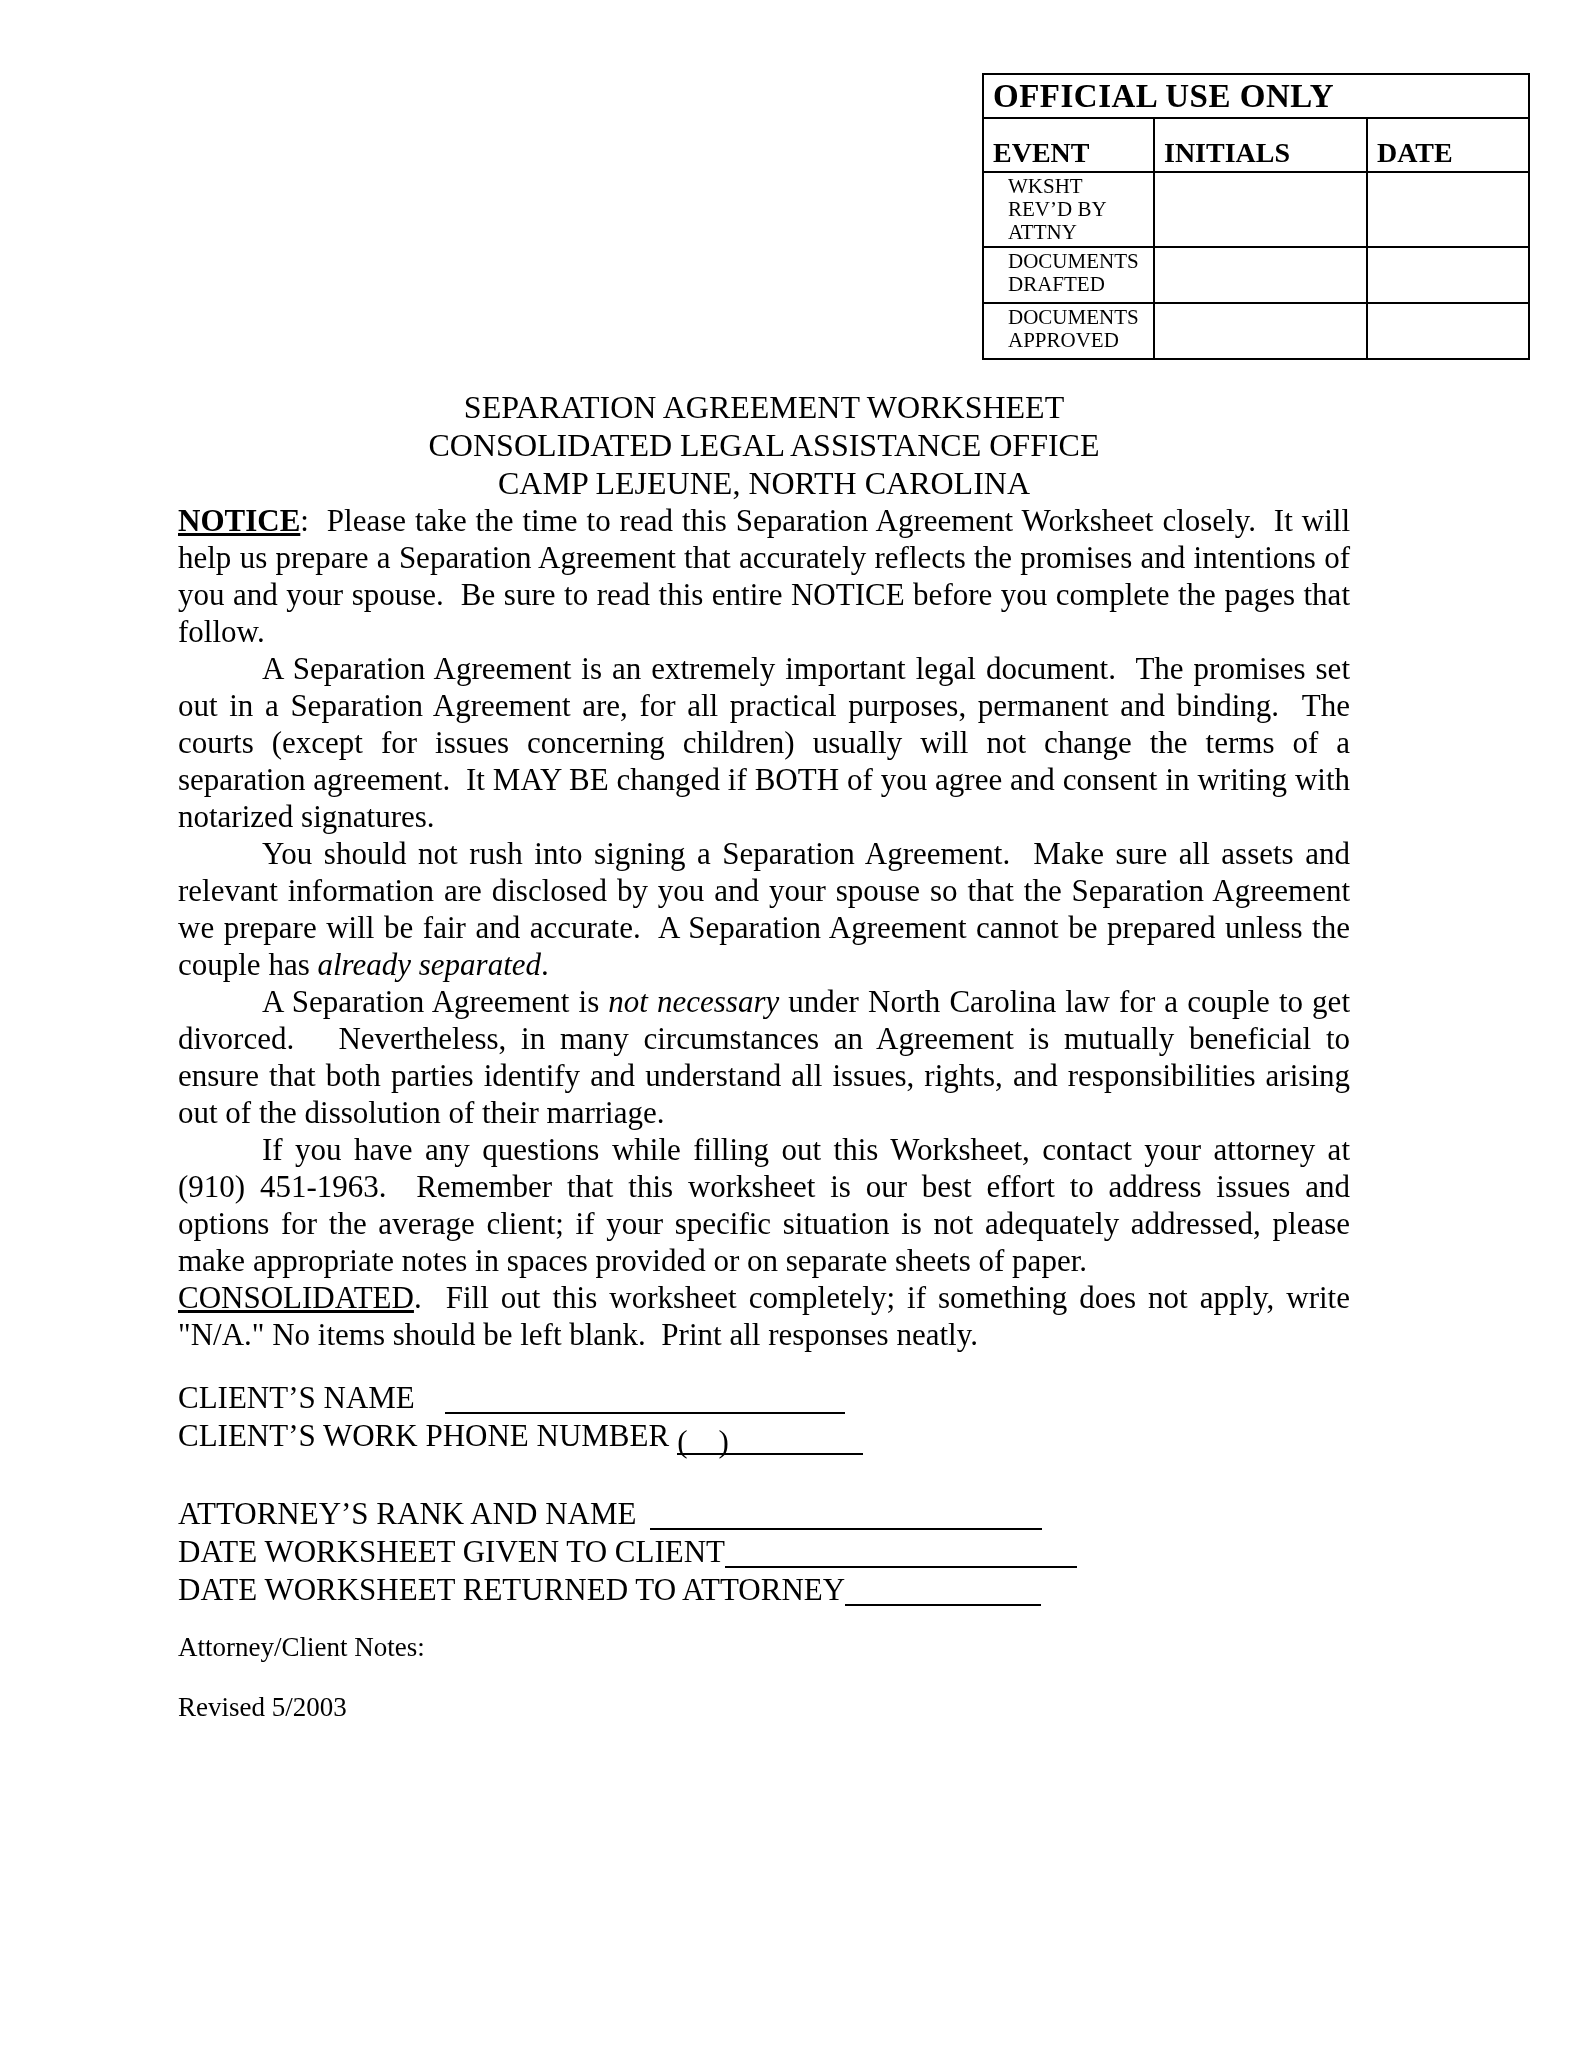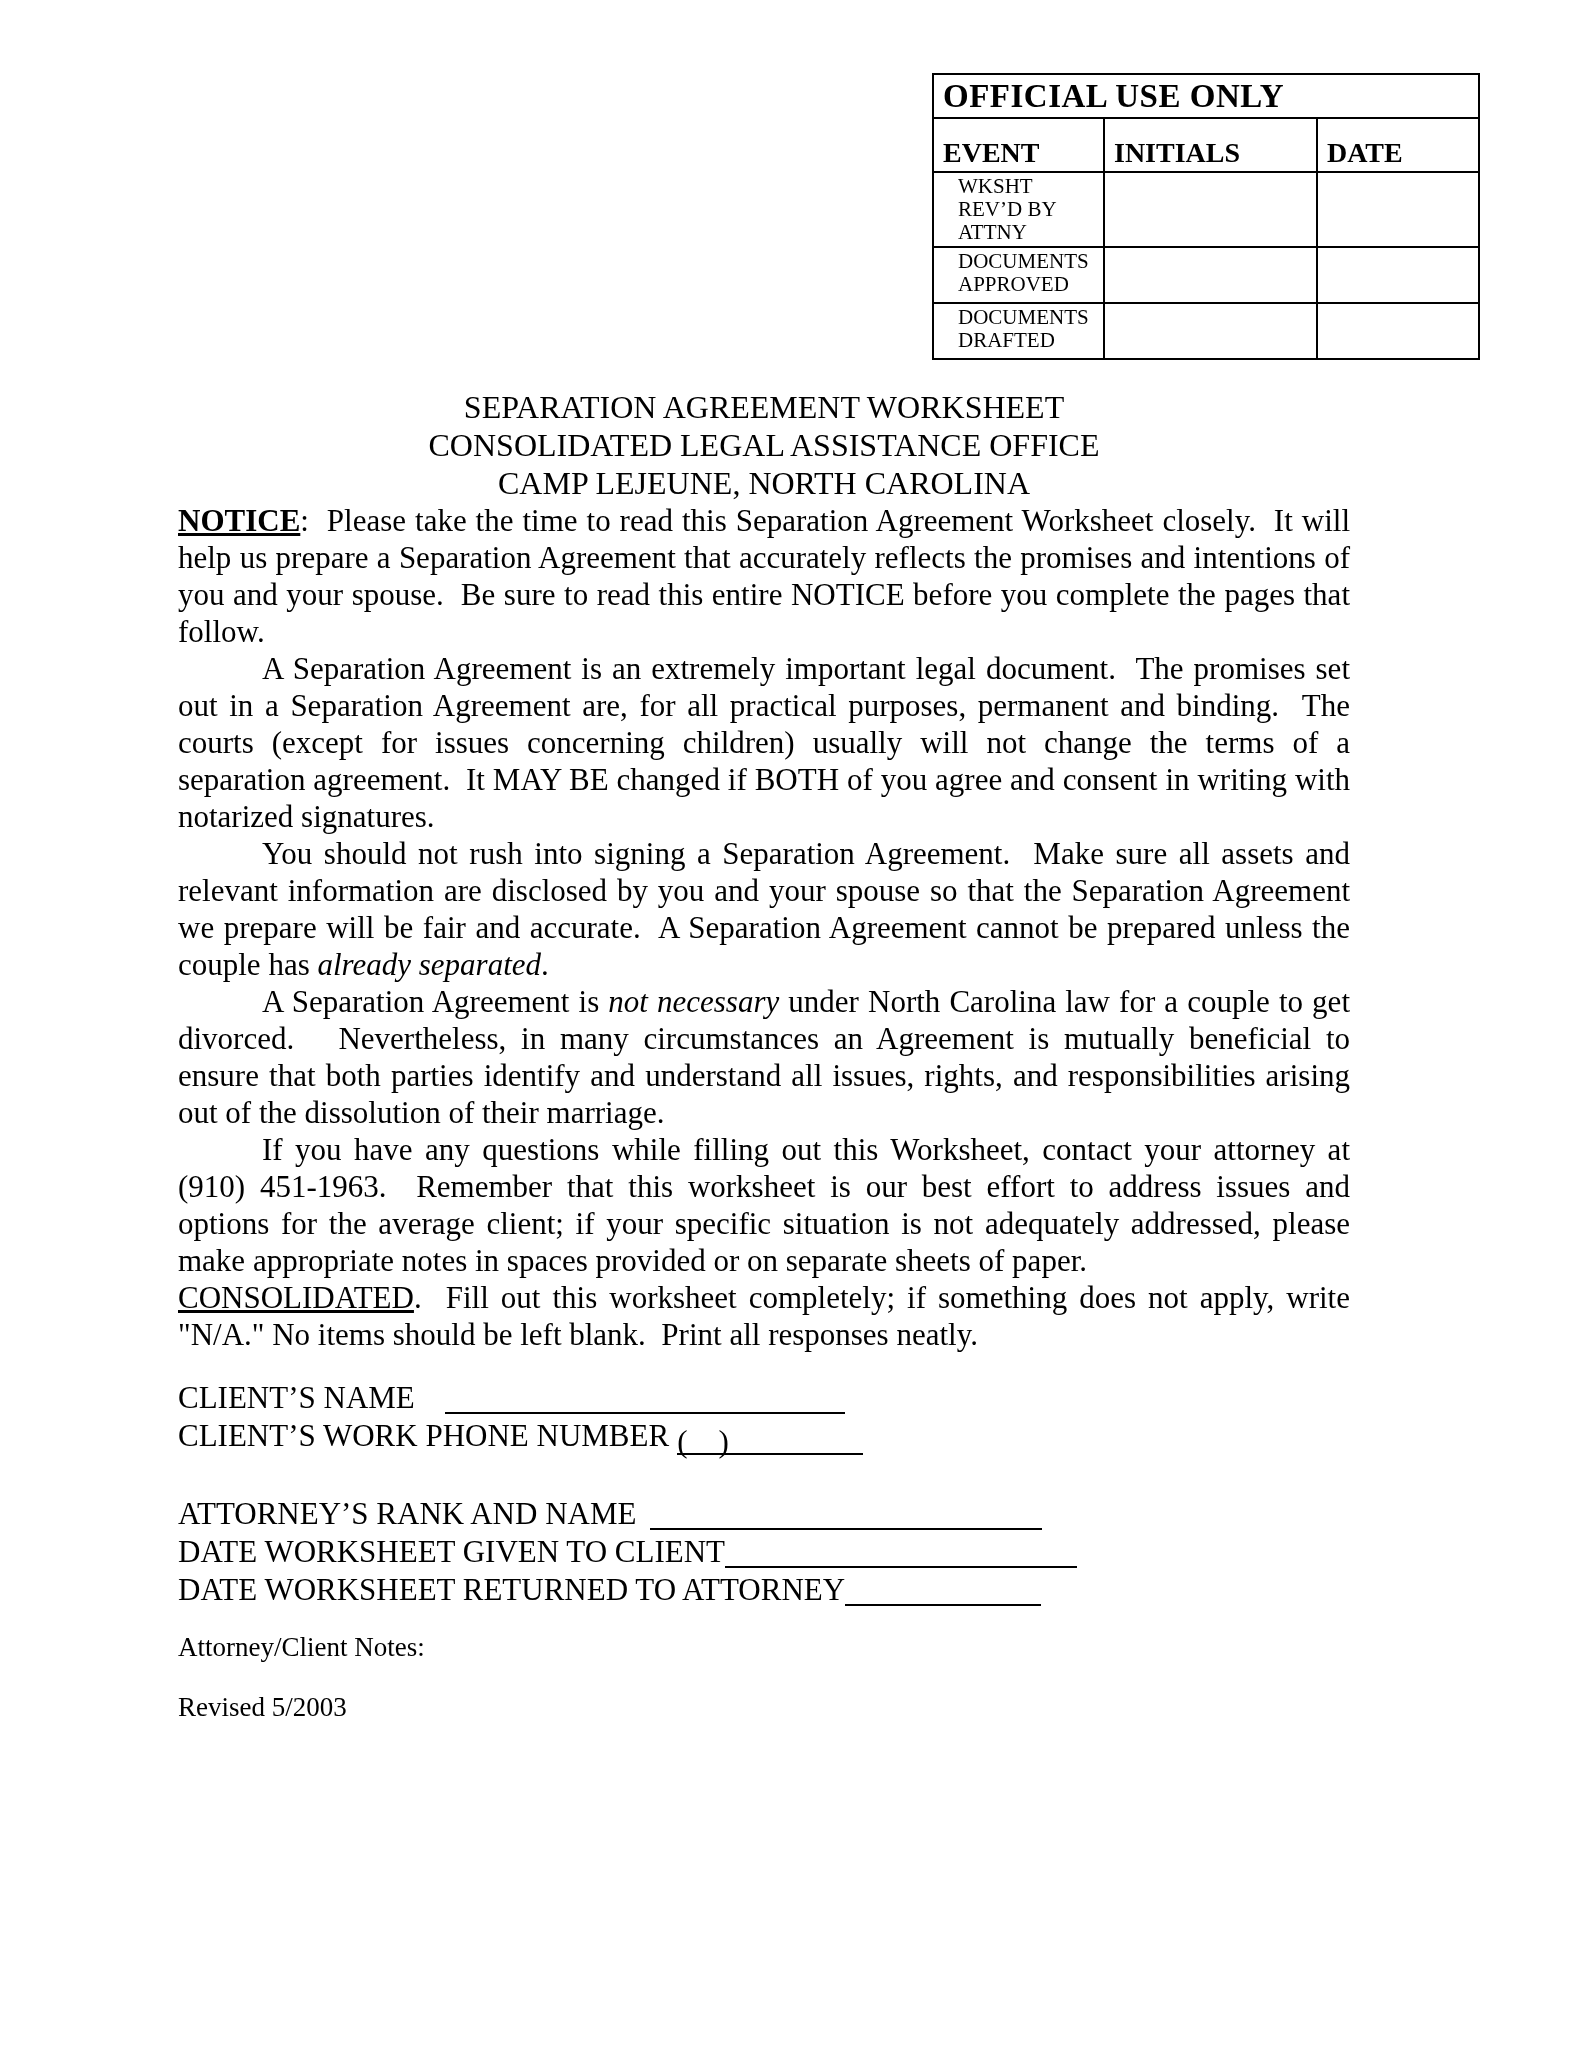--- a/index.html
+++ b/index.html
@@ -6,21 +6,21 @@
   .page{
     position:relative;
     width:1583px;height:2048px;
     background:#ffffff;
     font-family:"Liberation Serif", serif;
     color:#000;
     overflow:hidden;
   }
   
   .ou-table{
-    position:absolute;left:932px;top:73px;
+    position:absolute;left:982px;top:73px;
     border-collapse:collapse;table-layout:fixed;
     width:546px;
   }
   .ou-table td{border:2px solid #000;overflow:hidden;}
   .ou-title{
     font-weight:bold;font-size:33px;height:42px;
     padding:0 0 0 9px;letter-spacing:.5px;
   }
   .ou-head{font-weight:bold;font-size:28px;height:36px;padding:16px 0 0 9px;}
   .ou-event{
@@ -85,26 +85,26 @@
       <td class="ou-head">EVENT</td>
       <td class="ou-head">INITIALS</td>
       <td class="ou-head">DATE</td>
     </tr>
     <tr>
       <td class="ou-event">WKSHT REV’D BY ATTNY</td>
       <td class="ou-cell"></td>
       <td class="ou-cell"></td>
     </tr>
     <tr>
-      <td class="ou-event">DOCUMENTS APPROVED</td>
+      <td class="ou-event">DOCUMENTS DRAFTED</td>
       <td class="ou-cell"></td>
       <td class="ou-cell"></td>
     </tr>
     <tr>
-      <td class="ou-event">DOCUMENTS DRAFTED</td>
+      <td class="ou-event">DOCUMENTS APPROVED</td>
       <td class="ou-cell"></td>
       <td class="ou-cell"></td>
     </tr>
   </tbody>
     </table>
 
   <div class="content">
 
     <h1 class="doc-title">
       <div>SEPARATION AGREEMENT WORKSHEET</div>

